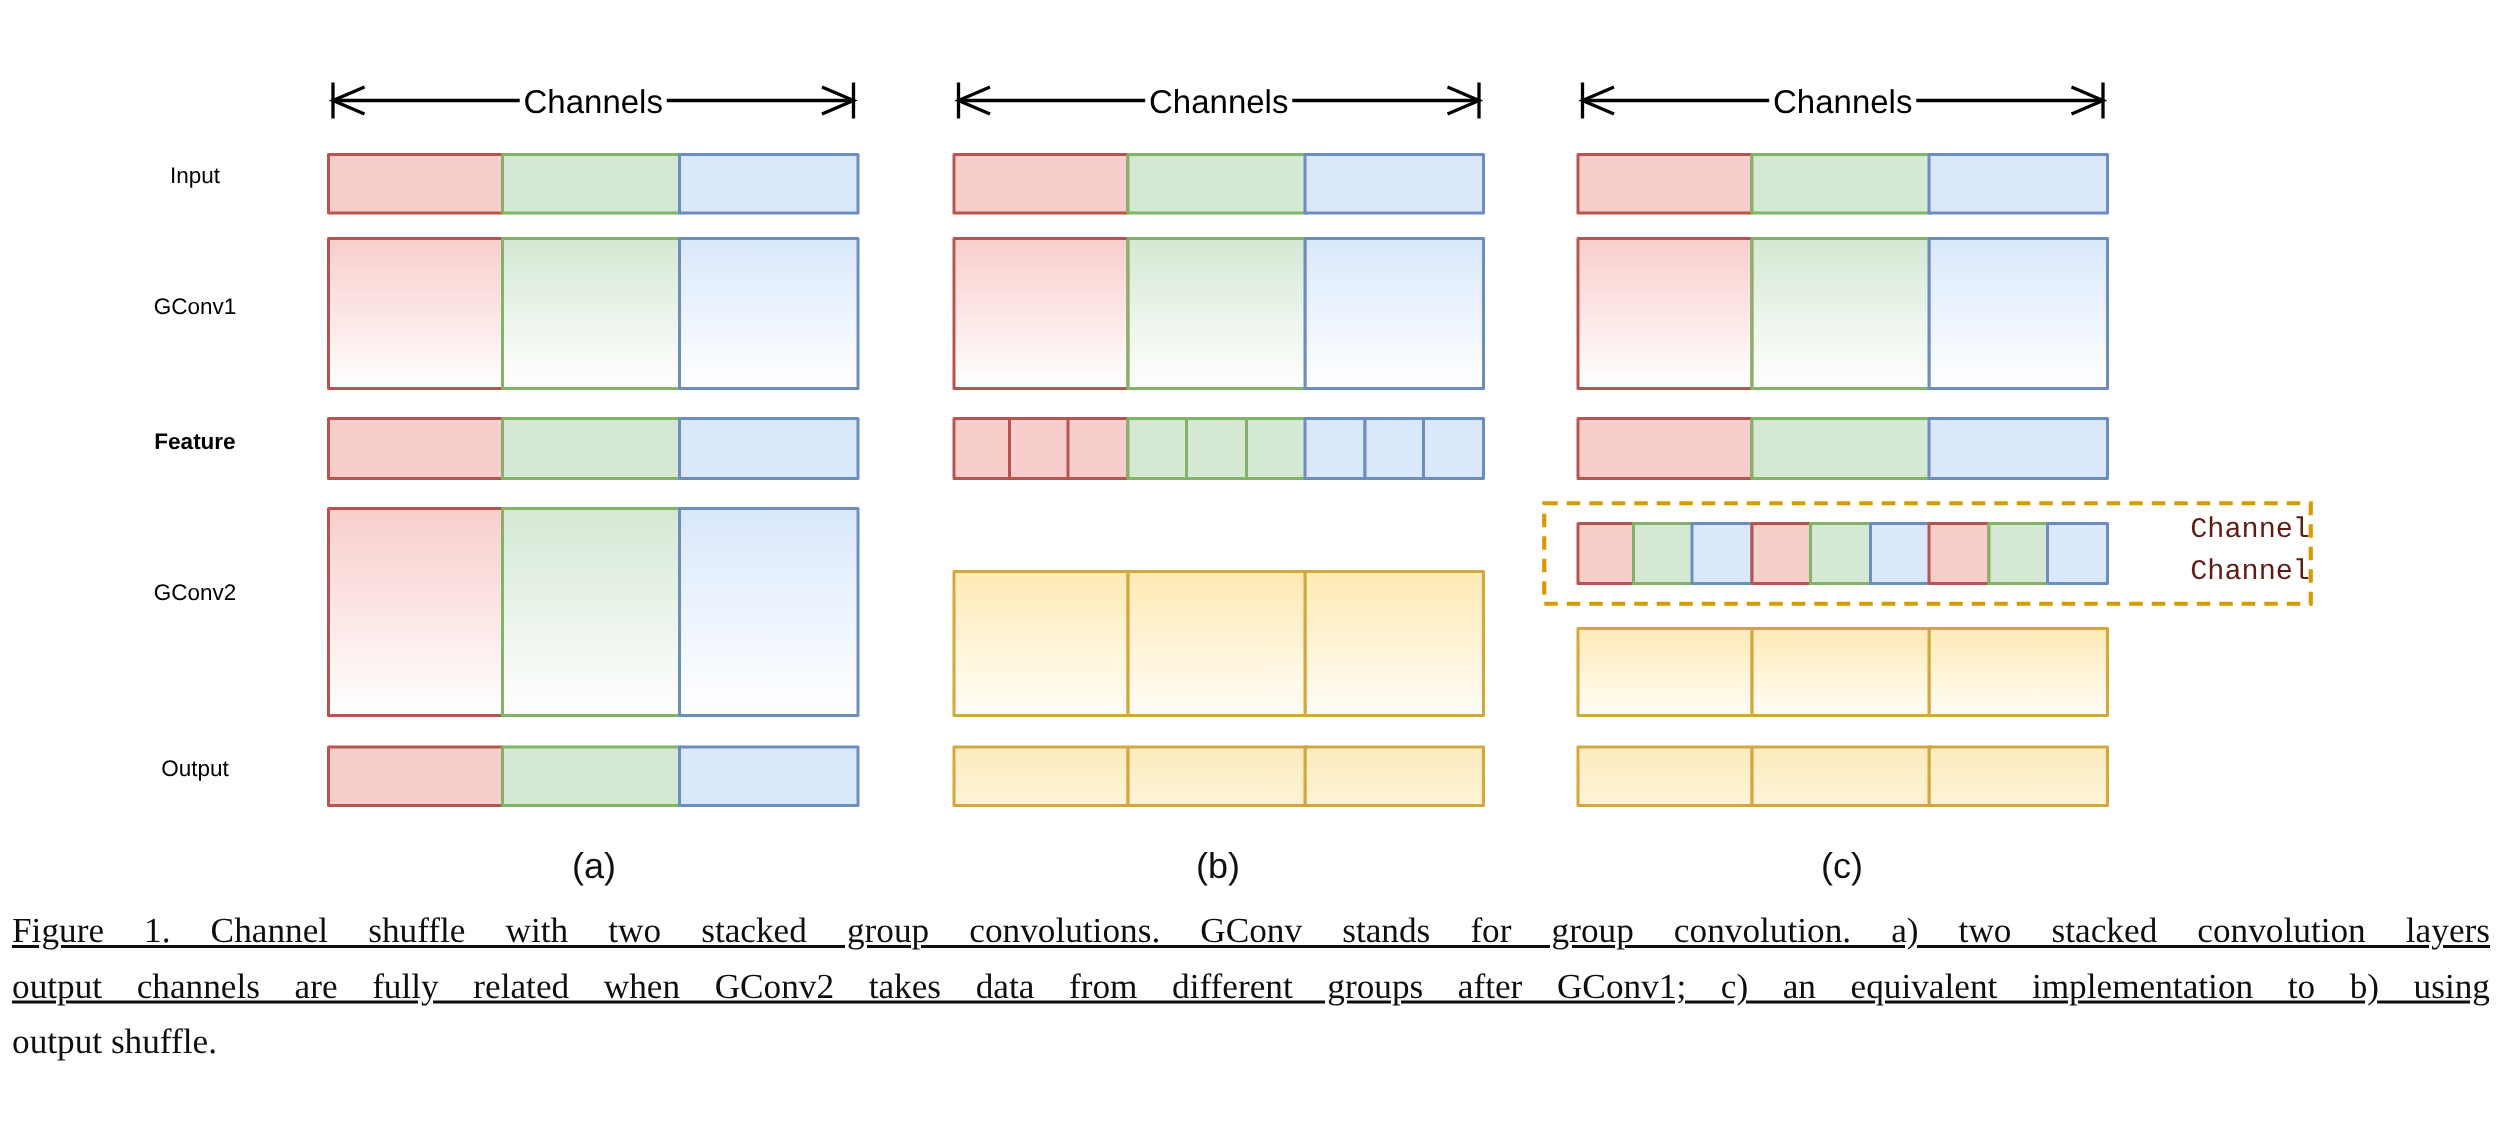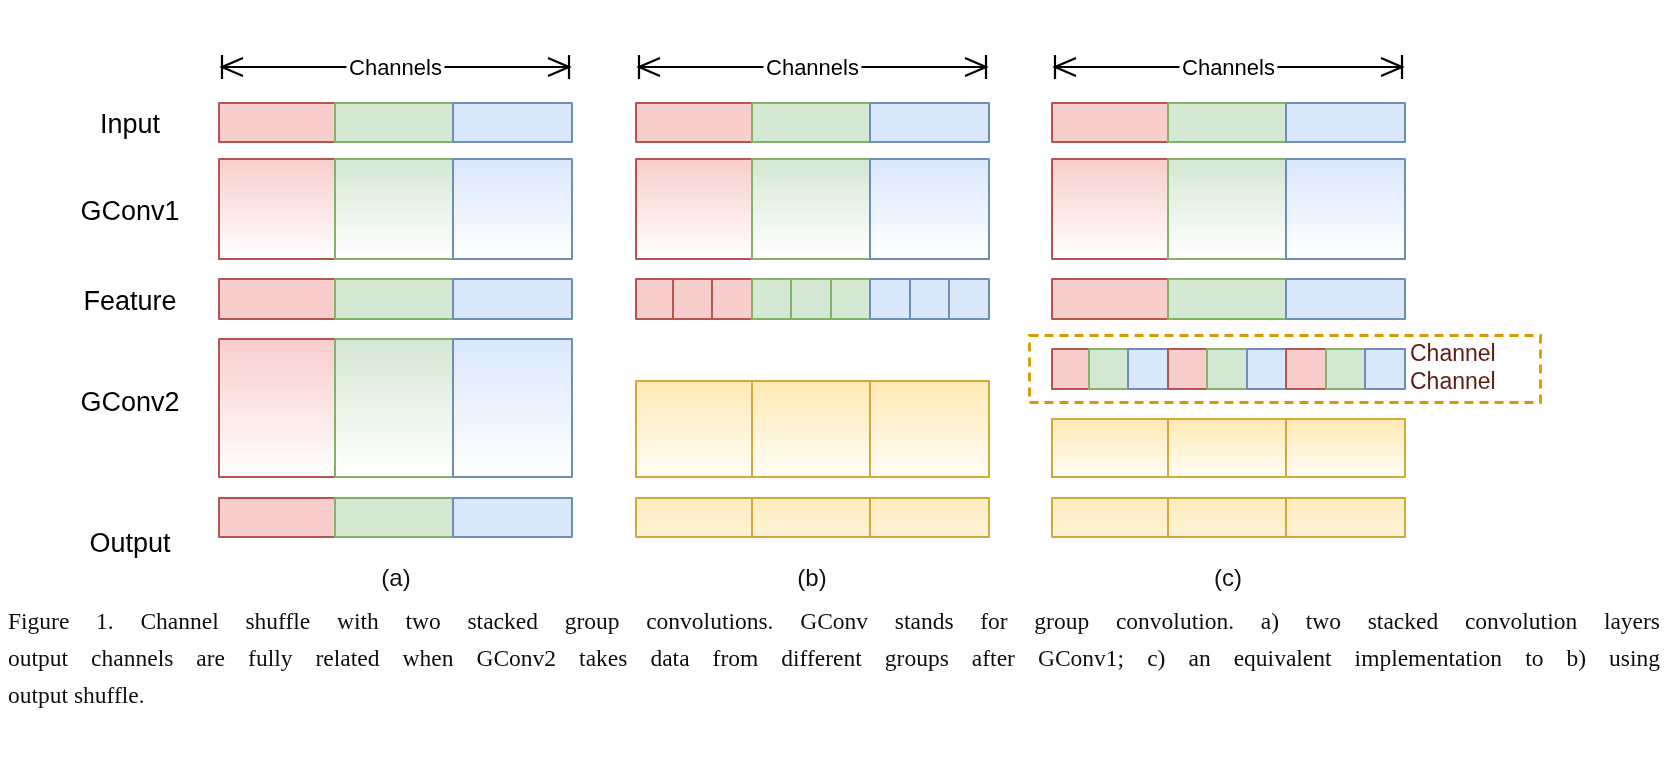--- a/index.html
+++ b/index.html
@@ -1,34 +1,34 @@
 <!DOCTYPE html>
 <html><head>
 <meta charset="utf-8">
 <style>
   html,body{margin:0;padding:0;background:#ffffff;}
   .stage{position:relative;width:1667px;height:762px;background:#ffffff;overflow:hidden;
          font-family:"Liberation Sans","DejaVu Sans",sans-serif;}
   .rowlabel{position:absolute;left:55px;width:150px;text-align:center;
-            font-size:27px;color:#000;}
+            font-size:15px;color:#000;}
   .rl-input  {top:109px;}
   .rl-gconv1 {top:196px;}
-  .rl-feature{top:286px;}
+  .rl-feature{top:286px;font-weight:bold;}
   .rl-gconv2 {top:387px;}
-  .rl-output {top:504px;margin-top:24px;}
+  .rl-output {top:504px;}
   .plabel{position:absolute;top:564px;width:84px;text-align:center;
           font-size:24px;color:#111;}
   .pl-a{left:354px;} .pl-b{left:770px;} .pl-c{left:1186px;}
   .caption{position:absolute;left:8px;top:603px;width:1652px;
            font-family:"Liberation Serif","DejaVu Serif",serif;
            font-size:23.5px;color:#0e0e0e;}
   .cap-line{height:37px;line-height:37px;}
-  .just{text-align:justify;text-align-last:justify;}
+  .just{text-align:justify;text-align-last:justify;text-decoration:underline;}
   .panel{position:absolute;top:0;height:560px;}
-  .shuffle-label{position:absolute;text-align:left;font-size:23px;line-height:27.5px;}
+  .shuffle-label{position:absolute;text-align:right;font-size:19px;line-height:27.5px;font-family:Liberation Mono, monospace;}
   svg{display:block;}
 </style>
 </head>
 <body>
 
 <div class="stage">
 
   <div class="rowlabel rl-input">Input</div>
   <div class="rowlabel rl-gconv1">GConv1</div>
   <div class="rowlabel rl-feature">Feature</div>

